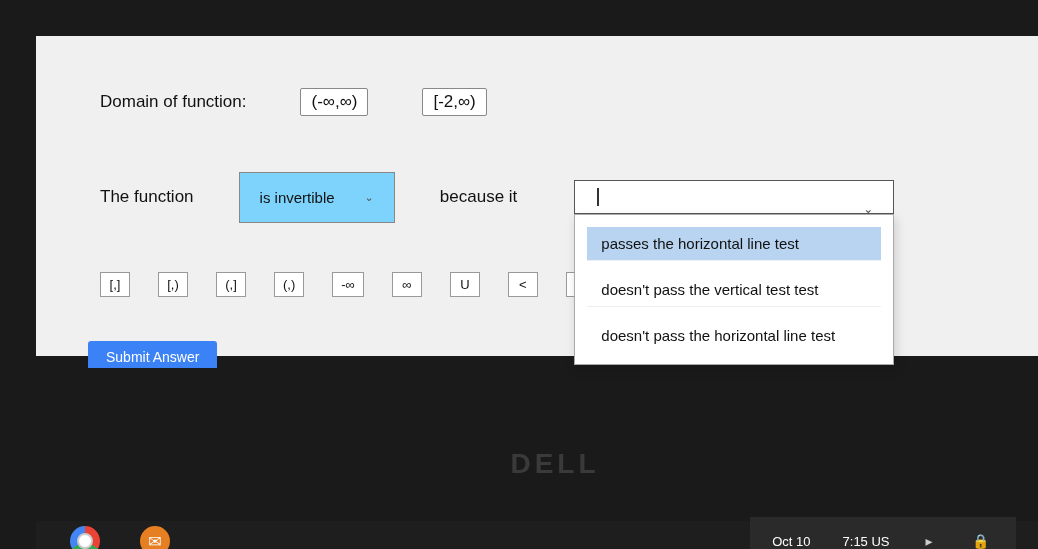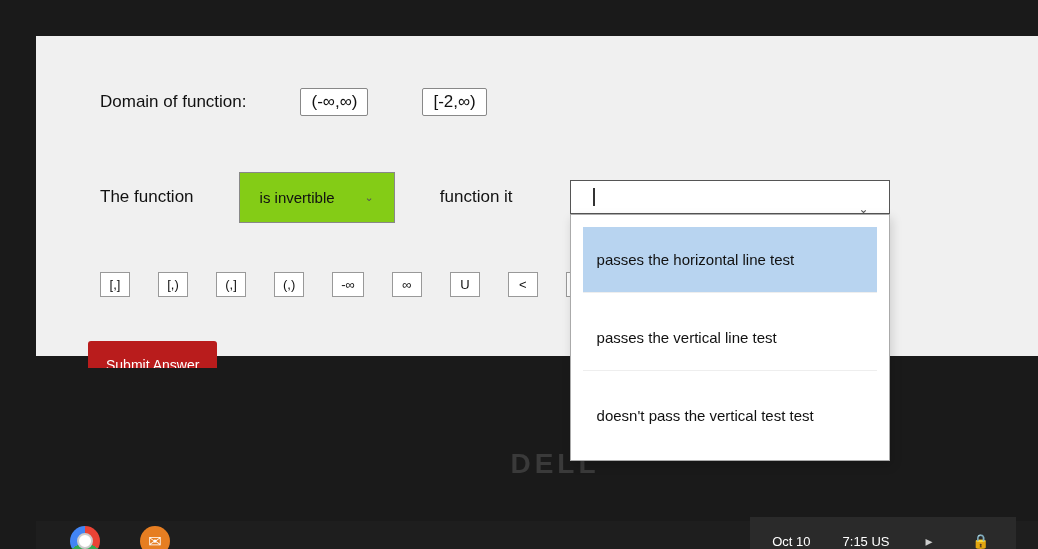--- a/index.html
+++ b/index.html
@@ -48,21 +48,21 @@
       align-items: center;
       gap: 21px;
       font-size: 17px;
       color: #111;
       margin-bottom: 22px;
       position: relative;
     }
 
     .select-box {
       border: 1px solid #888;
-      background: #84cc16;
+      background: #7dd3fc;
       padding: 4px 8px;
       font-size: 15px;
       cursor: pointer;
       display: flex;
       align-items: center;
       gap: 6px;
       min-width: 130px;
     }
 
     .select-box .chevron {
@@ -96,21 +96,21 @@
       top: 34px;
       left: 0;
       background: white;
       border: 1px solid #aaa;
       min-width: 320px;
       z-index: 100;
       box-shadow: 2px 4px 10px rgba(0,0,0,0.15);
     }
 
     .dropdown-item {
-      padding: 24px 14px;
+      padding: 8px 14px;
       font-size: 15px;
       color: #111;
       cursor: pointer;
       border-bottom: 1px solid #eee;
     }
 
     .dropdown-item:last-child {
       border-bottom: none;
     }
 
@@ -131,24 +131,24 @@
       background: white;
       padding: 4px 8px;
       font-size: 13px;
       cursor: pointer;
       min-width: 30px;
       text-align: center;
       color: #111;
     }
 
     .submit-btn {
-      background: #b91c1c;
+      background: #3b82f6;
       color: white;
       border: none;
-      padding: 16px 18px;
+      padding: 8px 18px;
       font-size: 14px;
       cursor: pointer;
       border-radius: 3px;
     }
 
     
     .taskbar {
       position: absolute;
       bottom: 0;
       left: 0;
@@ -260,33 +260,33 @@
 
   
   <div class="invertible-row">
     <span class="label-text">The function</span>
 
     <div class="select-box">
       <span>is invertible</span>
       <span class="chevron">⌄</span>
     </div>
 
-    <span class="label-text">function it</span>
+    <span class="label-text">because it</span>
 
     <div style="position:relative;">
       <div class="because-it-box">
 
         <div style="width:12px; height:18px; border-left:2px solid #333; display:inline-block; margin-right:2px;"></div>
         <span class="chevron-right">⌄</span>
       </div>
 
       <div class="dropdown-menu">
         <div class="dropdown-item selected">passes the horizontal line test</div>
-        <div class="dropdown-item">passes the vertical line test</div>
         <div class="dropdown-item">doesn't pass the vertical test test</div>
+        <div class="dropdown-item">doesn't pass the horizontal line test</div>
       </div>
     </div>
   </div>
 
   
   <div class="math-toolbar">
     <button class="math-btn">[,]</button>
     <button class="math-btn">[,)</button>
     <button class="math-btn">(,]</button>
     <button class="math-btn">(,)</button>

